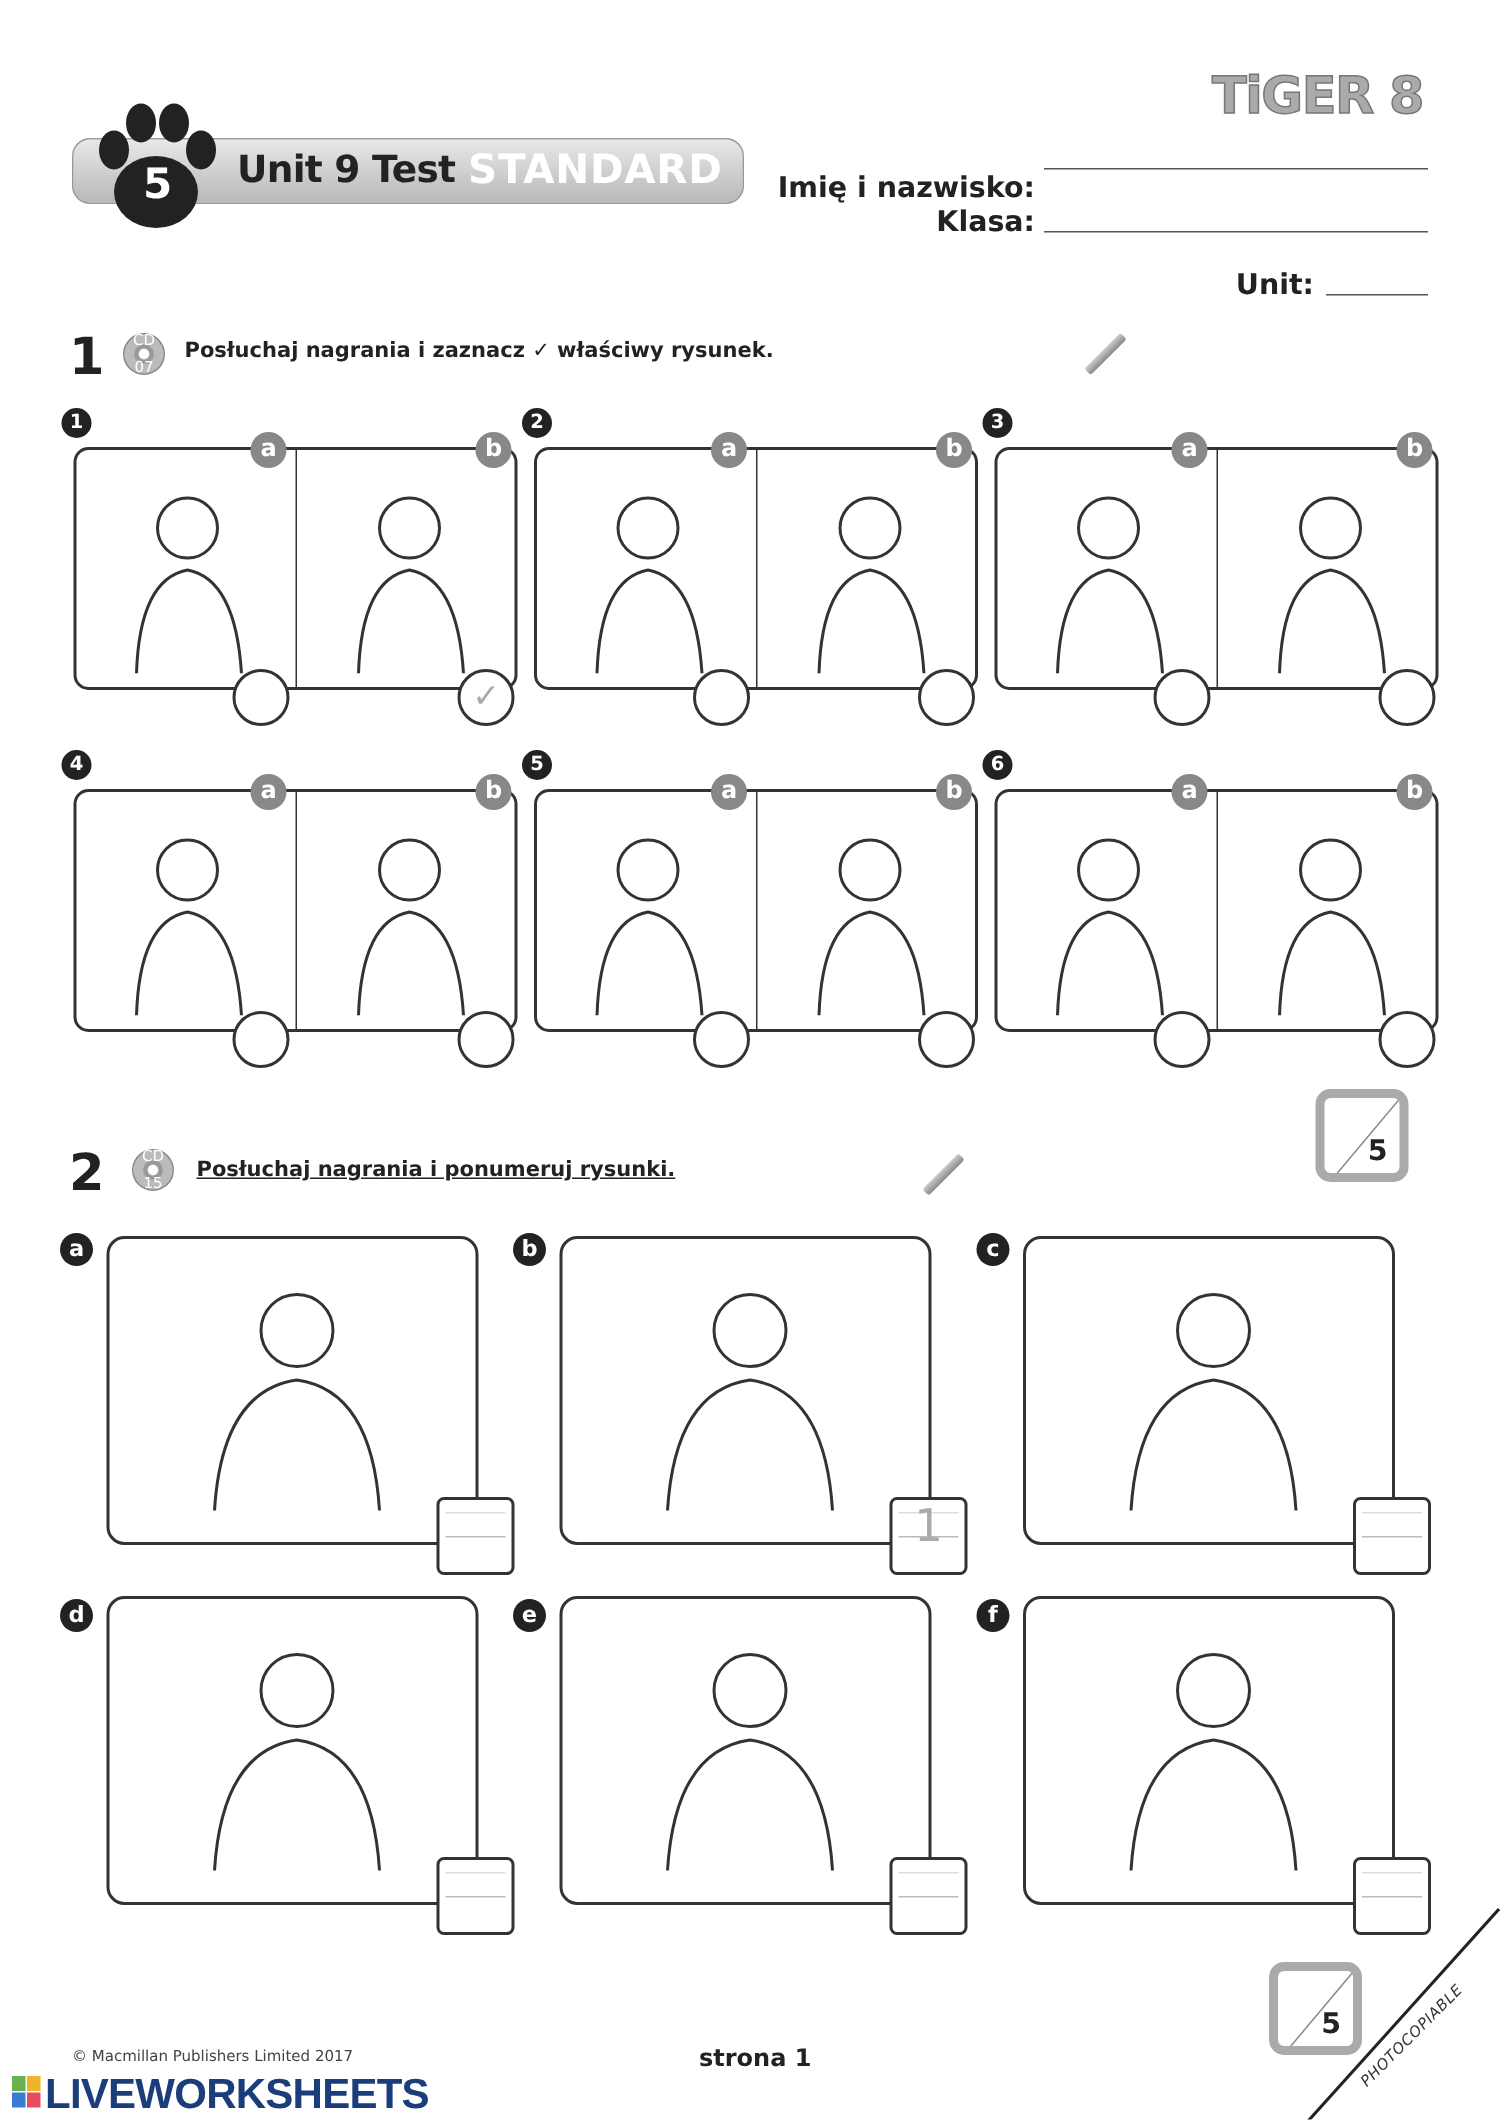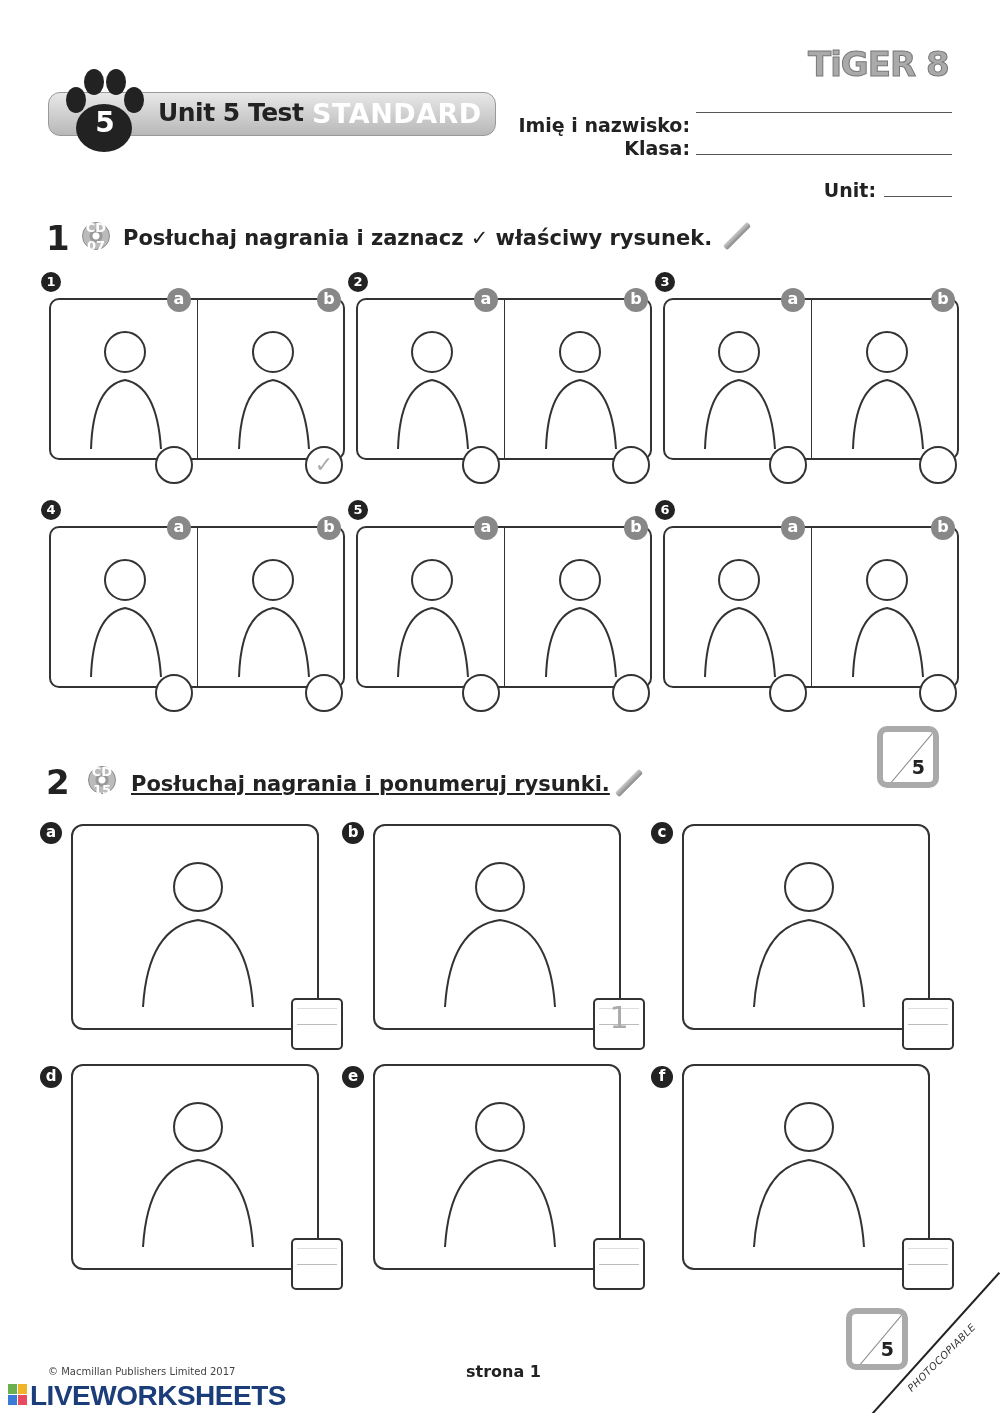--- a/index.html
+++ b/index.html
@@ -16,22 +16,22 @@
 
   .tiger { left: 808px; top: 44px; font-size: 34px; font-weight: bold; color: #aaa;
     -webkit-text-stroke: 1px #777; letter-spacing: -1px; font-family: "DejaVu Sans", sans-serif; }
 
   .field-label { font-size: 19px; font-weight: bold; color: #222; text-align: right; }
   .field-line { border-bottom: 1.5px solid #555; height: 1px; }
 
   
   .ex-num { font-size: 34px; font-weight: bold; }
   .cd { width: 28px; height: 28px; border-radius: 50%; background: radial-gradient(circle, #fff 0 3px, #999 4px 6px, #bbb 7px 100%);
-    border: 1px solid #888; font-size: 13px; color: #fff; text-align: center; line-height: 9px; font-weight: bold; }
-  .ex-text { font-size: 21px; font-weight: bold; }
+    border: 1px solid #888; font-size: 10px; color: #fff; text-align: center; line-height: 9px; font-weight: normal; }
+  .ex-text { font-size: 14px; font-weight: bold; }
   .pencil { width: 34px; height: 6px; background: linear-gradient(#ccc,#888); transform: rotate(-45deg); border-radius: 2px; }
 
   
   .num-badge { width: 20px; height: 20px; border-radius: 50%; background: #222; color: #fff; font-size: 13px; font-weight: bold;
     text-align: center; line-height: 20px; }
   .pair { border: 2px solid #333; border-radius: 10px; height: 162px; width: 296px; background: #fff; }
   .pair .divider { position: absolute; left: 146px; top: 0; bottom: 0; border-left: 1.5px solid #333; }
   .letter-badge { width: 24px; height: 24px; border-radius: 50%; background: #888; color: #fff; font-size: 16px; font-weight: bold;
     text-align: center; line-height: 22px; }
   .circle { width: 38px; height: 38px; border-radius: 50%; border: 2px solid #333; background: #fff;
@@ -60,21 +60,21 @@
 
 <div class="abs banner"></div>
 <svg class="abs paw" viewBox="0 0 96 90">
   <ellipse cx="48" cy="62" rx="28" ry="24" fill="#222"></ellipse>
   <ellipse cx="20" cy="34" rx="10" ry="13" fill="#222"></ellipse>
   <ellipse cx="38" cy="16" rx="10" ry="13" fill="#222"></ellipse>
   <ellipse cx="60" cy="16" rx="10" ry="13" fill="#222"></ellipse>
   <ellipse cx="78" cy="34" rx="10" ry="13" fill="#222"></ellipse>
 </svg>
 <div class="abs" style="left:90px;top:106px;width:30px;text-align:center;font-size:28px;font-weight:bold;color:#fff;">5</div>
-<div class="abs banner-title">Unit 5 Test</div>
+<div class="abs banner-title">Unit 9 Test</div>
 <div class="abs banner-std">STANDARD</div>
 <div class="abs tiger">TiGER 8</div>
 
 <div class="abs field-label" style="left:480px;top:94px;width:210px;margin-top:20px;">Imię i nazwisko:</div>
 <div class="abs field-line" style="left:696px;top:112px;width:256px;"></div>
 <div class="abs field-label" style="left:480px;top:137px;width:210px;">Klasa:</div>
 <div class="abs field-line" style="left:696px;top:154px;width:256px;"></div>
 <div class="abs field-label" style="left:680px;top:179px;width:196px;">Unit:</div>
 <div class="abs field-line" style="left:884px;top:196px;width:68px;"></div>
 

